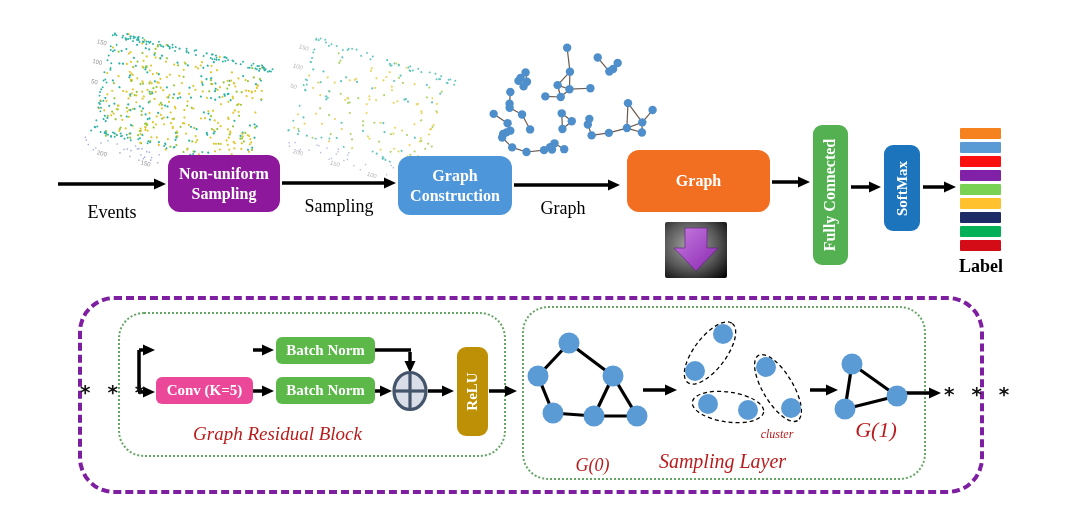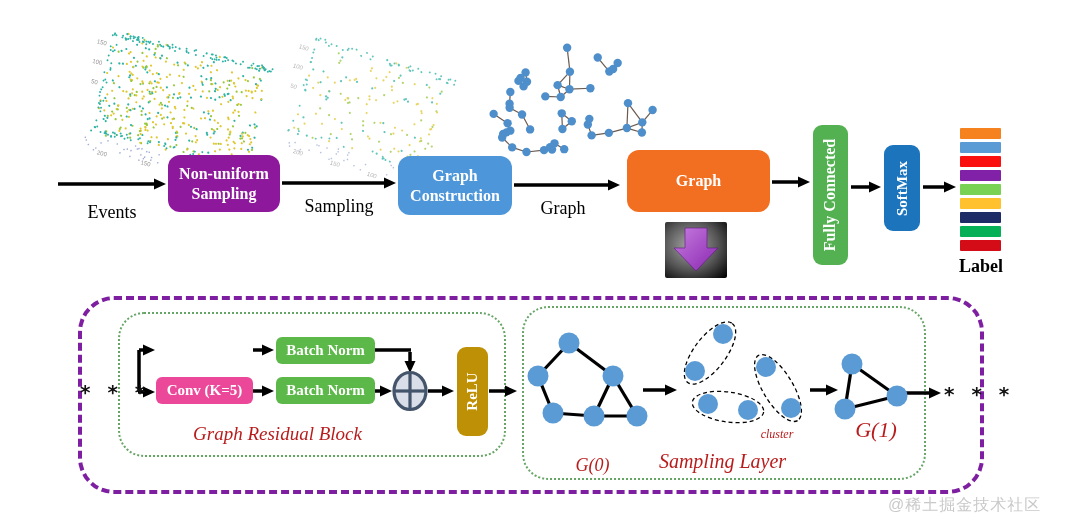--- a/index.html
+++ b/index.html
@@ -1197,14 +1197,13 @@
     <span class="vtext">ReLU</span>
   </div>
   <div class="small-label zTop" style="left:160px;top:423px;width:235px;font-size:19px;">Graph Residual Block</div>
 
   <div class="small-label zTop" style="left:560px;top:431px;width:65px;font-size:18px;margin-top:24px;">G(0)</div>
   <div class="small-label zTop" style="left:737px;top:427px;width:80px;font-size:12px;">cluster</div>
   <div class="small-label zTop" style="left:845px;top:417px;width:62px;font-size:22px;">G(1)</div>
   <div class="small-label zTop" style="left:630px;top:450px;width:185px;font-size:20px;">Sampling Layer</div>
   <div class="ellipsis" style="left:944px;top:384px;">* * *</div>
 
-  <div id="watermark">@稀土掘金技术社区</div>
 </div>
 
 </body></html>

